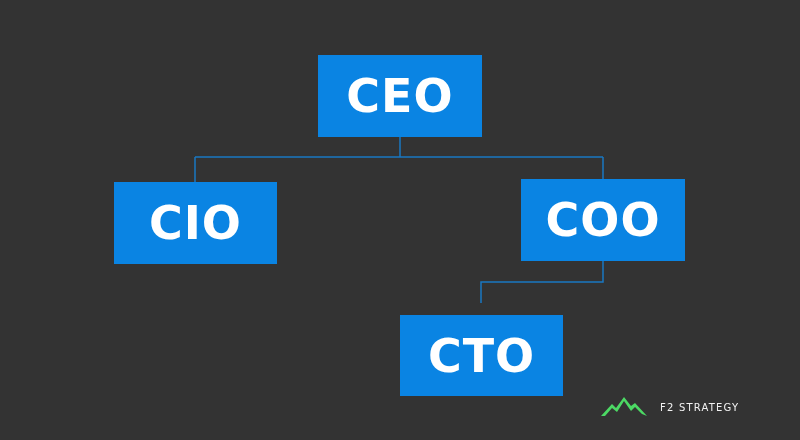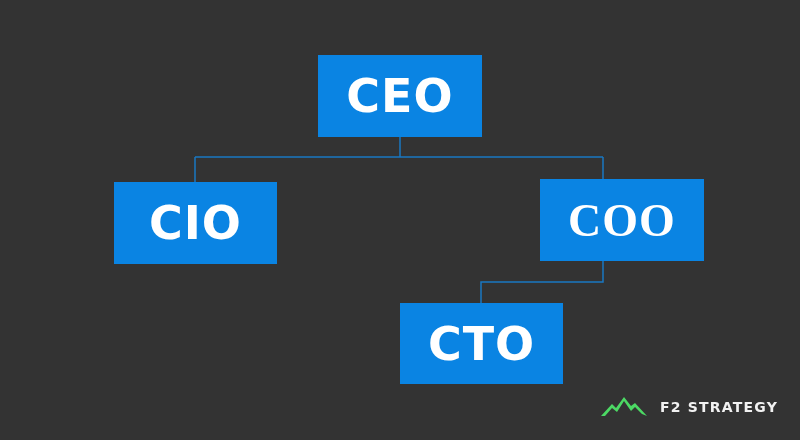--- a/index.html
+++ b/index.html
@@ -16,32 +16,32 @@
       color: #ffffff;
       display: flex; align-items: center; justify-content: center;
       font-family: "DejaVu Sans", sans-serif;
       font-weight: bold;
       font-size: 46px;
       letter-spacing: 1px;
       box-sizing: border-box;
     }
     #node-ceo { left: 318px; top: 55px; width: 164px; height: 82px; }
     #node-cio { left: 114px; top: 182px; width: 163px; height: 82px; justify-content: center; }
-    #node-coo { left: 540px; top: 179px; width: 164px; height: 82px; font-family: Liberation Serif, serif; }
-    #node-cto { left: 400px; top: 303px; width: 163px; height: 81px; }
+    #node-coo { left: 521px; top: 179px; width: 164px; height: 82px; }
+    #node-cto { left: 400px; top: 315px; width: 163px; height: 81px; }
     svg.connectors { position: absolute; left: 0; top: 0; }
     .brand {
       position: absolute; left: 600px; top: 395px; height: 24px;
       display: flex; align-items: center; gap: 12px;
     }
     .brand-name {
       color: #f2f2f2;
       font-family: "DejaVu Sans", sans-serif;
-      font-weight: bold;
-      font-size: 14px;
+      font-weight: normal;
+      font-size: 10px;
       letter-spacing: 1.2px;
     }
   </style>
 </head>
 <body>
 
 <div class="canvas">
   <svg class="connectors" width="800" height="440">
     <g stroke="#1a78c2" stroke-width="1.5" fill="none">
       <path d="M400 137 V157 M195 157 H603 M195 157 V182 M603 157 V179"></path>

